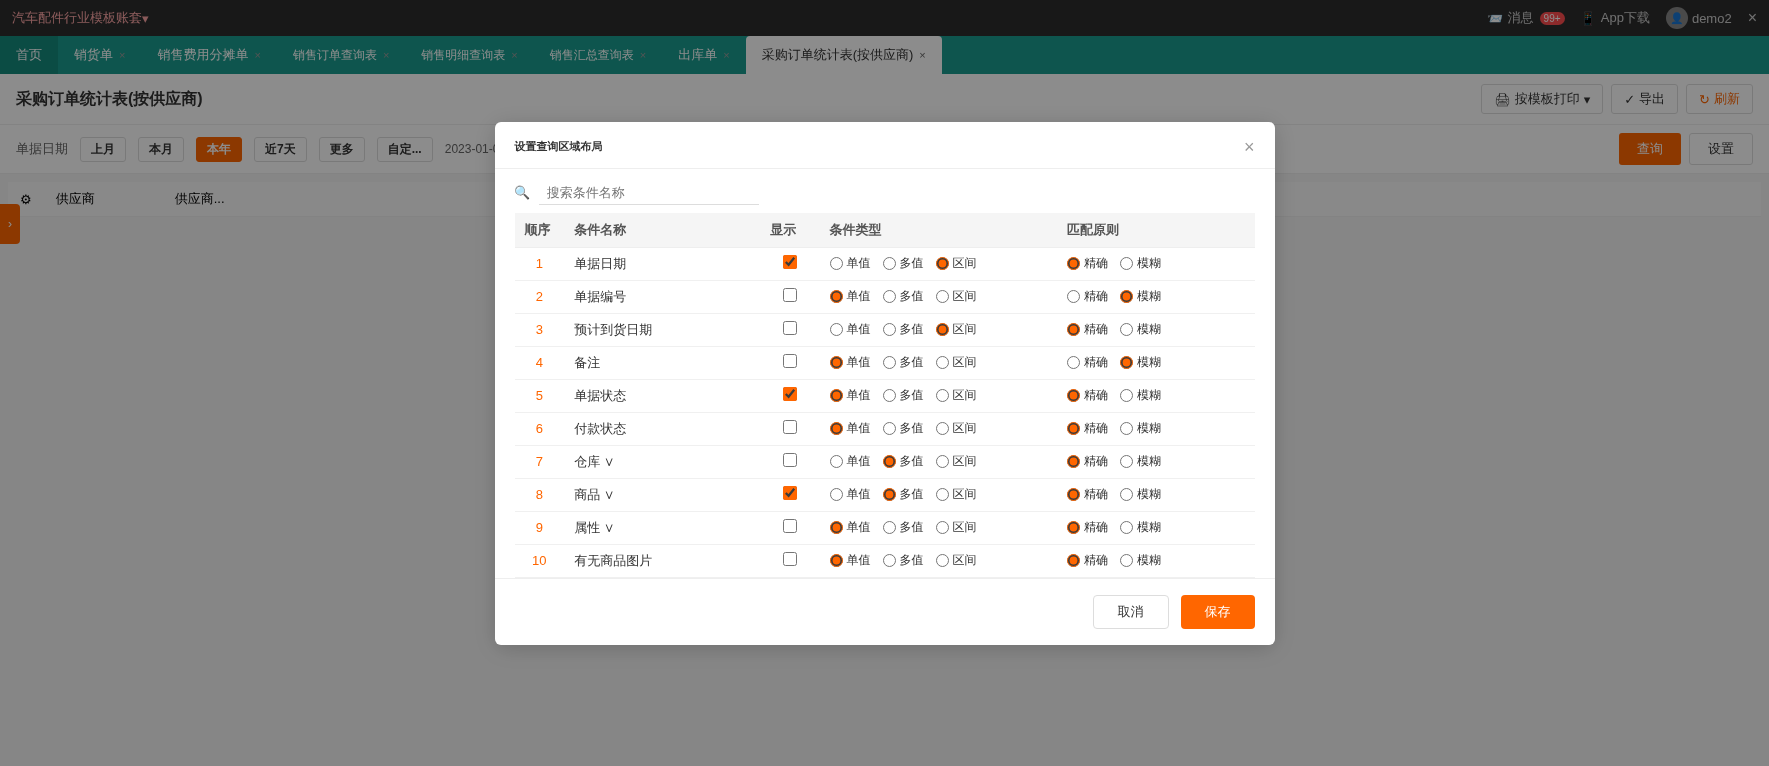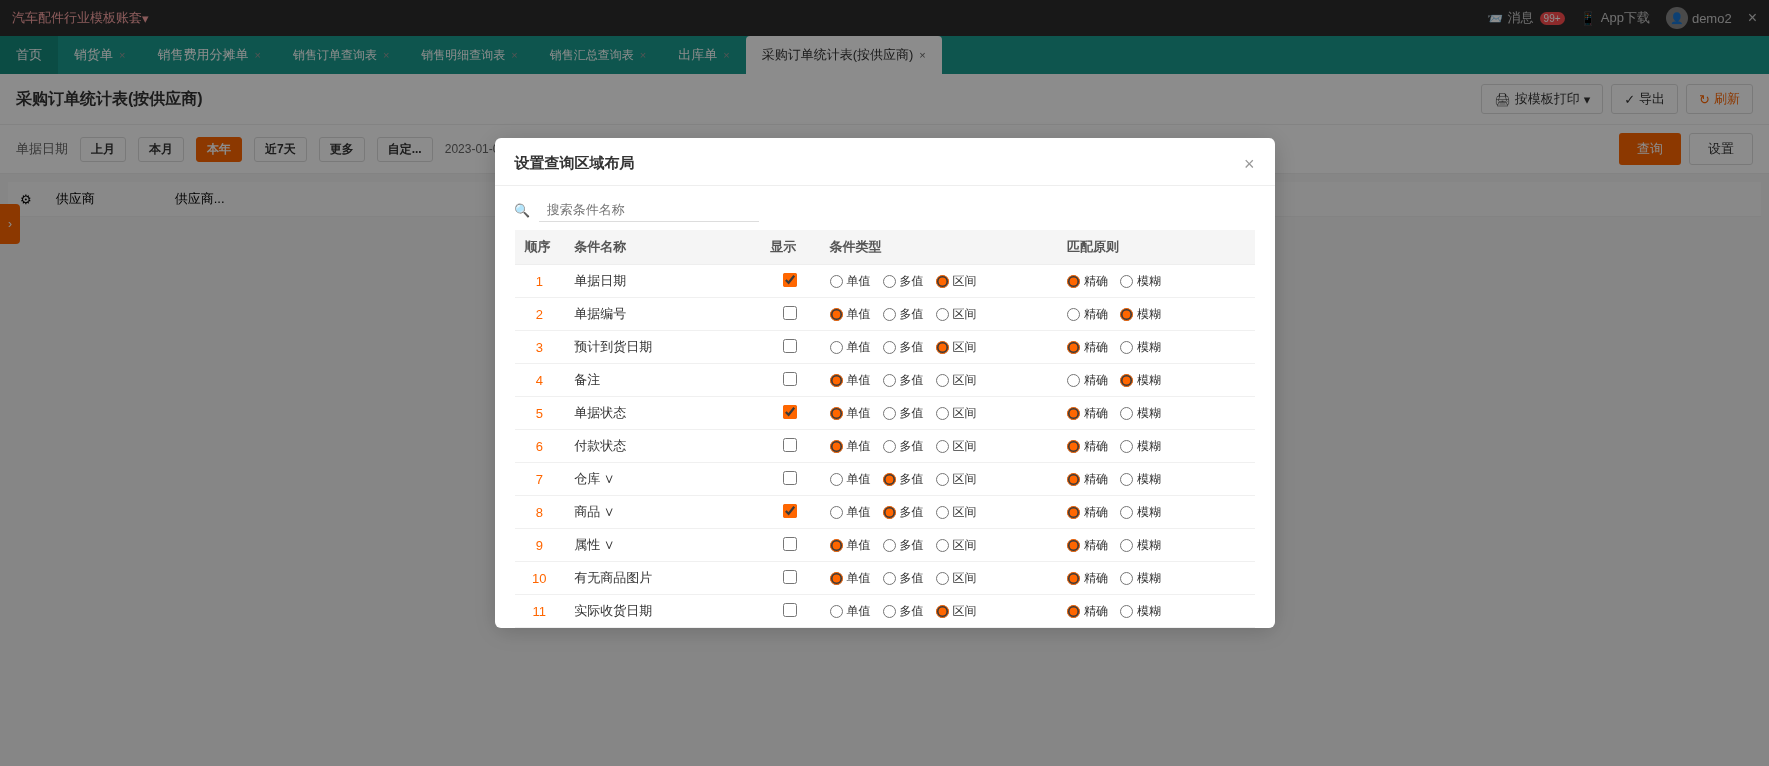--- a/index.html
+++ b/index.html
@@ -116,21 +116,21 @@
       flex-direction: column;
       box-shadow: 0 4px 24px rgba(0,0,0,0.18);
     }
     .modal-header {
       padding: 16px 20px 12px;
       border-bottom: 1px solid #eee;
       display: flex;
       align-items: center;
       justify-content: space-between;
     }
-    .modal-title { font-size: 15px; font-weight: bold; color: #333; }
+    .modal-title { font-size: 11px; font-weight: bold; color: #333; }
     .modal-close { cursor: pointer; color: #999; font-size: 18px; line-height: 1; }
 
     
     .modal-tabs {
       display: flex;
       padding: 0 20px;
       border-bottom: 1px solid #eee;
       gap: 0;
     }
     .modal-tab {
@@ -584,36 +584,22 @@
                   <label class="radio-label"><input type="radio" class="radio-input" name="type-9" style="">区间</label>
                 </div>
               </td>
               <td class="col-match">
                 <div class="radio-group">
                   <label class="radio-label"><input type="radio" class="radio-input" name="match-9" checked="" style="">精确</label>
                   <label class="radio-label"><input type="radio" class="radio-input" name="match-9" style="">模糊</label>
                 </div>
               </td>
             </tr>
-            <tr>
-              <td class="col-order"><span class="order-num">11</span></td>
-              <td class="col-name">实际收货日期</td>
-              <td class="col-show" style="text-align: center;"><input type="checkbox" class="cb" style=""></td>
-              <td class="col-type">
-                <div class="radio-group">
-                  <label class="radio-label"><input type="radio" class="radio-input" name="type-10" style="">单值</label>
-                  <label class="radio-label"><input type="radio" class="radio-input" name="type-10" style="">多值</label>
-                  <label class="radio-label"><input type="radio" class="radio-input" name="type-10" checked="" style="">区间</label>
-                </div>
-              </td>
-              <td class="col-match">
-                <div class="radio-group">
-                  <label class="radio-label"><input type="radio" class="radio-input" name="match-10" checked="" style="">精确</label>
-                  <label class="radio-label"><input type="radio" class="radio-input" name="match-10" style="">模糊</label>
-                </div>
-              </td>
-            </tr>
           </tbody>
       </table>
     </div>
 
+    <div class="modal-footer">
+      <button class="btn-cancel">取消</button>
+      <button class="btn-save">保存</button>
+    </div>
   </div>
 </div>
 
 </body></html>

